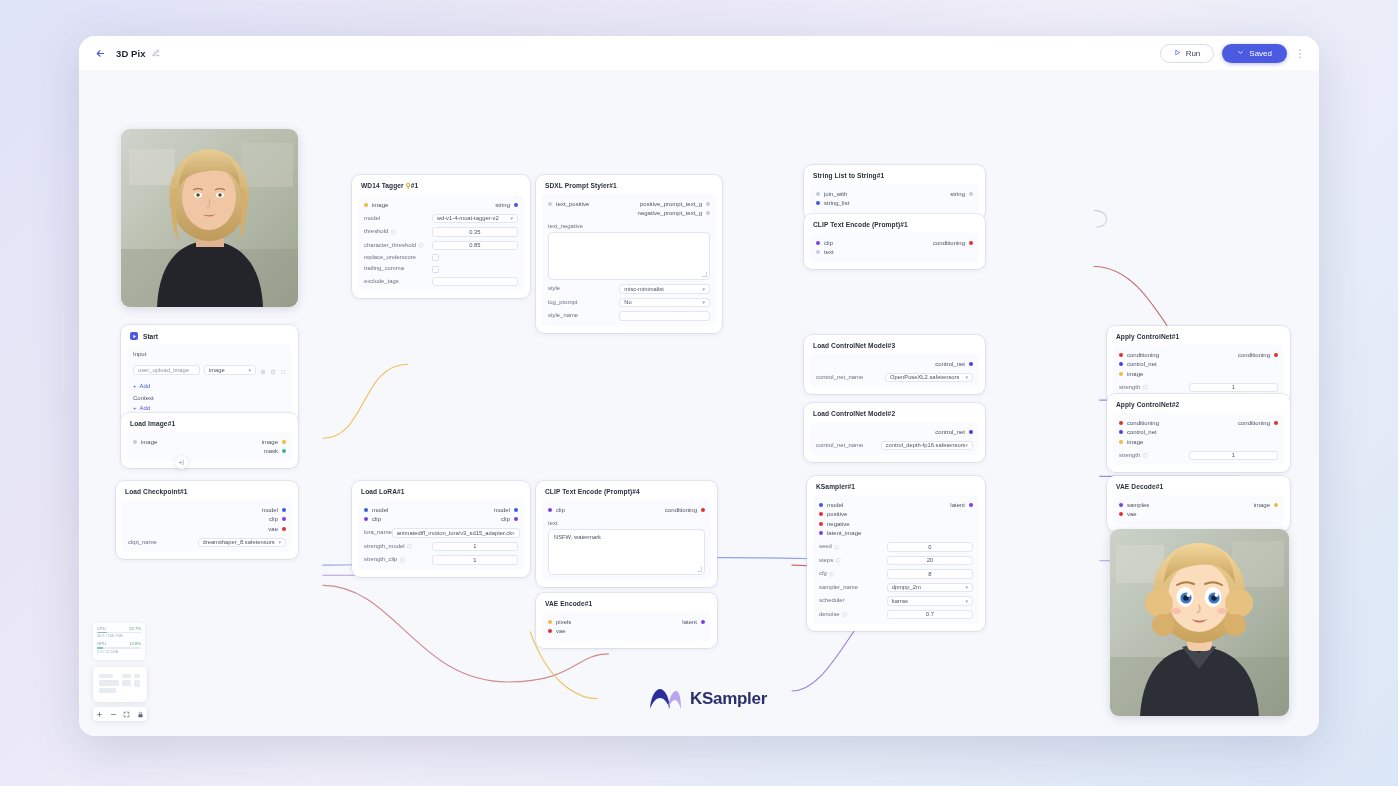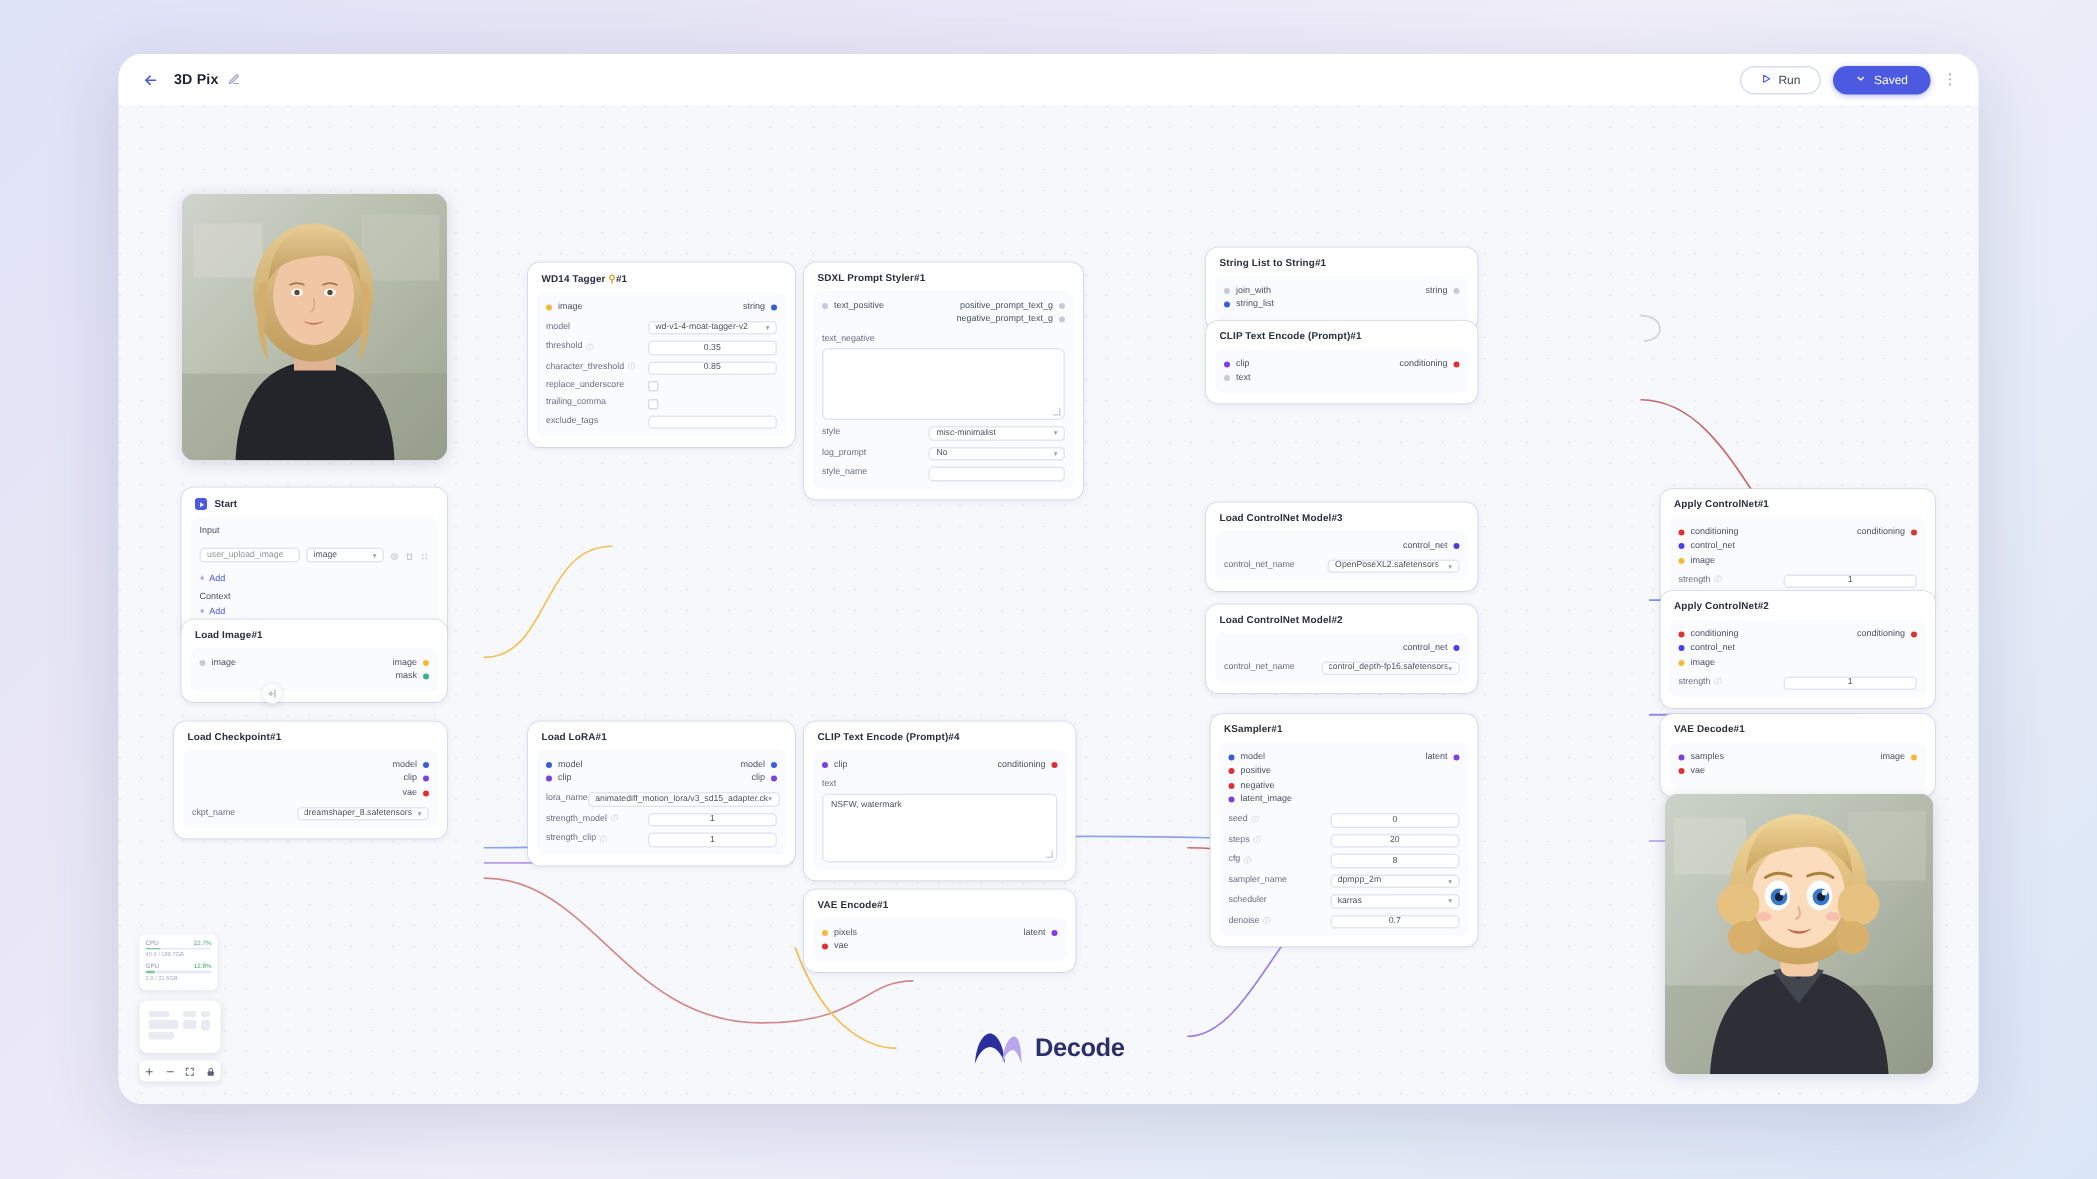--- a/index.html
+++ b/index.html
@@ -924,17 +924,17 @@
             <path d="M8 11V8a4 4 0 0 1 8 0v3" fill="none" stroke="currentColor" stroke-width="2.2"></path>
           </svg>
       </span>
     </div>
 
     <div class="brand" style="left:569px;top:617px;">
       <svg width="34" height="24" viewBox="0 0 34 24">
         <path d="M2,22 C3,8 8,2 12,2 C16,2 21,8 22,22 C19,14 15,11 12,11 C9,11 5,14 2,22 Z" fill="#2b2f9e"></path>
         <path d="M20,22 C21,10 25,4 28,4 C31,4 33,10 33,22 C31,16 29,13 27,13 C25,13 22,16 20,22 Z" fill="#b9a5ec"></path>
       </svg>
-      <span class="brand-name">Decode</span>
+      <span class="brand-name">KSampler</span>
     </div>
 
   </div>
 </div>
 
 </body></html>

